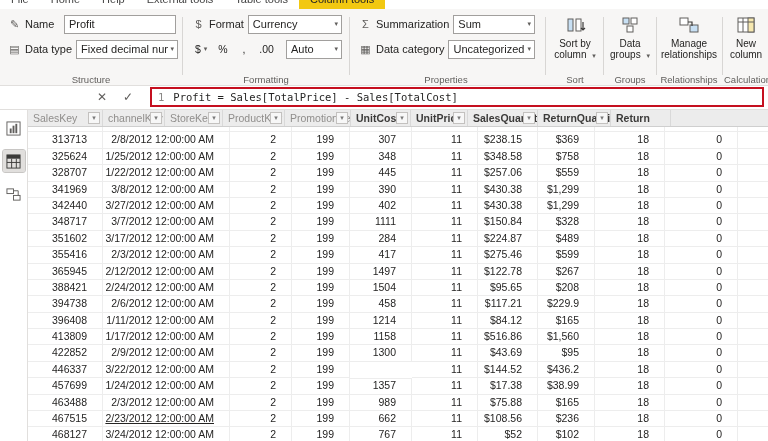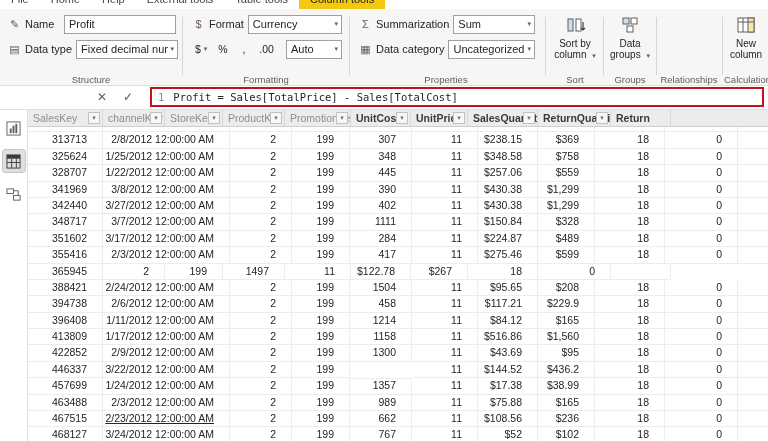--- a/index.html
+++ b/index.html
@@ -149,20 +149,28 @@
         <rect x="12" y="4" width="6" height="6" fill="#fff" stroke="#605e5c"></rect>
         <rect x="8" y="12" width="6" height="6" fill="#fff" stroke="#605e5c"></rect>
       </svg>
       <div class="biglabel"><span>Data groups</span> <span class="chev">▾</span></div>
     </div>
     <div class="seclabel">Groups</div>
   </div>
   <div class="vdiv" style="left:656px;"></div>
 
   <div class="rsec" style="left:658px;width:62px;">
+    <div class="bigbtn">
+      <svg class="bigicon" viewBox="0 0 22 22">
+        <rect x="2" y="4" width="8" height="7" fill="#fff" stroke="#605e5c"></rect>
+        <rect x="12" y="11" width="8" height="7" fill="#c8e0f4" stroke="#605e5c"></rect>
+        <path d="M10 8 h4 v4" stroke="#3b3a39" fill="none" stroke-width="1.2"></path>
+      </svg>
+      <div class="biglabel">Manage relationships</div>
+    </div>
     <div class="seclabel">Relationships</div>
   </div>
   <div class="vdiv" style="left:722px;"></div>
 
   <div class="rsec" style="left:724px;width:44px;">
     <div class="bigbtn">
       <svg class="bigicon" viewBox="0 0 22 22">
         <rect x="3" y="4" width="16" height="14" fill="#fff" stroke="#605e5c"></rect>
         <rect x="13" y="4" width="6" height="14" fill="#f6e8b0" stroke="#605e5c"></rect>
         <path d="M3 8 h16 M8 4 v14" stroke="#605e5c" stroke-width="1"></path>
@@ -333,20 +341,21 @@
         <div class="tcell" style="width: 62px;">417</div>
         <div class="tcell" style="width: 66px;">11</div>
         <div class="tcell" style="width: 60px;">$275.46</div>
         <div class="tcell" style="width: 57px;">$599</div>
         <div class="tcell" style="width: 70px;">18</div>
         <div class="tcell" style="width: 73px;">0</div>
         <div class="tcell" style="width: 60px;"></div>
       </div>
       <div class="trow">
         <div class="tcell" style="width: 75px;">365945</div>
+        <div class="tcell" style="width: 127px;">2/12/2012 12:00:00 AM</div>
         <div class="tcell" style="width: 62px;">2</div>
         <div class="tcell" style="width: 58px;">199</div>
         <div class="tcell" style="width: 62px;">1497</div>
         <div class="tcell" style="width: 66px;">11</div>
         <div class="tcell" style="width: 60px;">$122.78</div>
         <div class="tcell" style="width: 57px;">$267</div>
         <div class="tcell" style="width: 70px;">18</div>
         <div class="tcell" style="width: 73px;">0</div>
         <div class="tcell" style="width: 60px;"></div>
       </div>

